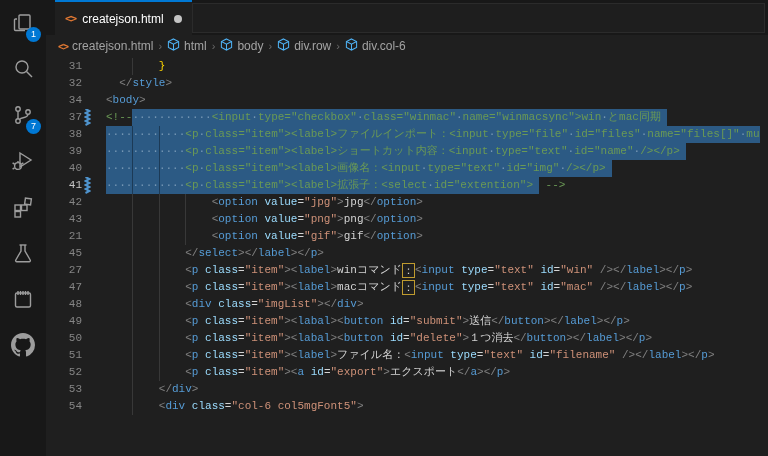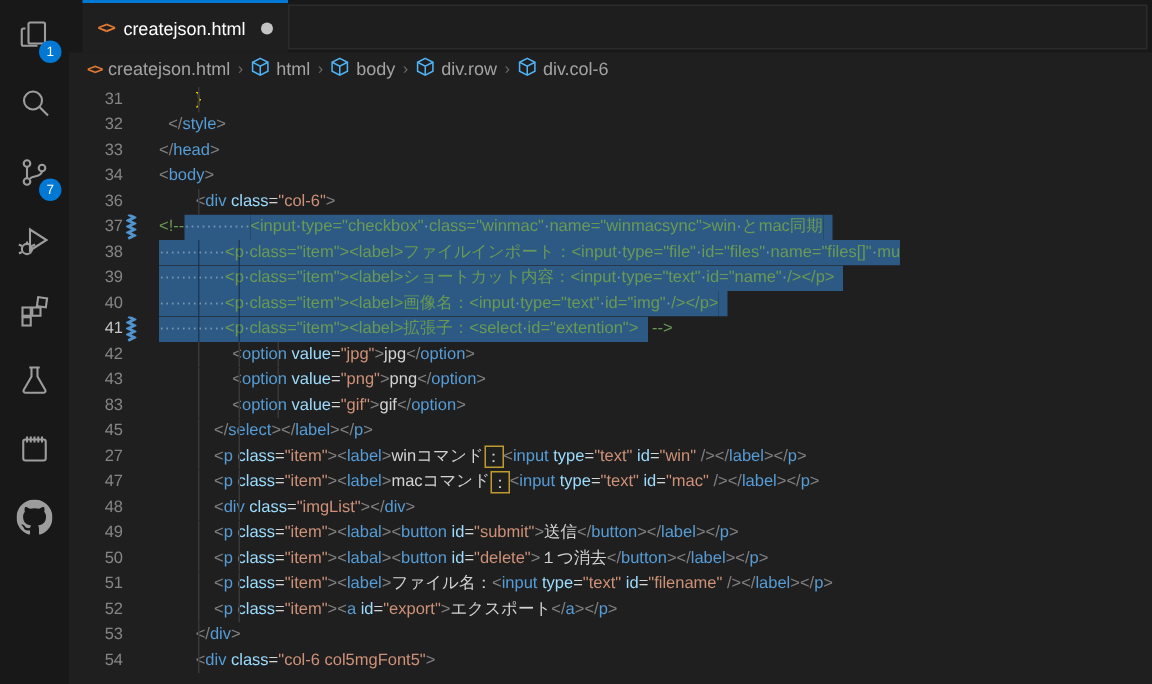--- a/index.html
+++ b/index.html
@@ -27,21 +27,21 @@
   
   .breadcrumbs { position:absolute; left:46px; top:35px; right:0; height:22px; background:#1f1f1f;
                  display:flex; align-items:center; padding-left:12px; gap:3px; }
   .bc-item { display:flex; align-items:center; gap:4px; color:#a3a3a3; font-size:12px; white-space:nowrap; }
   .bc-item .codeicon { color:#e37933; font-family:"DejaVu Sans Mono", monospace; font-size:10px; font-weight:bold; letter-spacing:-1px; }
   .bc-sep { color:#6b6b6b; font-size:11px; padding:0 2px; }
   .bc-item svg { width:13px; height:13px; }
 
   
   .editor { position:absolute; left:46px; top:58px; right:0; bottom:0; background:#1f1f1f;
-            font-family:Liberation Sans, sans-serif; font-size:11px; }
+            font-family:Liberation Mono, monospace; font-size:11px; }
   .line { position:relative; height:17px; display:flex; }
   .ln { width:36px; text-align:right; color:#858585; line-height:17px; flex:none; }
   .ln.active { color:#c6c6c6;text-align:right; }
   .content { position:relative; margin-left:24px; flex:1; overflow:hidden; white-space:nowrap; line-height:17px; }
   .guide { position:absolute; top:0; width:1px; height:17px; background:#383838; }
   .guide.selg { background:rgba(0,0,0,0.35); }
   .seg { display:inline-block; height:17px; line-height:17px; white-space:pre; vertical-align:top; }
   .sel { background:#2c5a84; }
   .stub { width:6px; }
   .dotc { color:rgba(222,236,248,0.42); }
@@ -179,30 +179,22 @@
   <div class="editor">
       <div class="line">
         <span class="ln">31</span>
         <span class="content"><i class="guide" style="left: 26.48px;"></i><span class="seg ws">        </span><span class="seg br">}</span></span>
       </div>
       <div class="line">
         <span class="ln">32</span>
         <span class="content"><span class="seg ws">  </span><span class="seg pn">&lt;/</span><span class="seg tg">style</span><span class="seg pn">&gt;</span></span>
       </div>
       <div class="line">
-        <span class="ln">33</span>
-        <span class="content"><span class="seg pn">&lt;/</span><span class="seg tg">head</span><span class="seg pn">&gt;</span></span>
-      </div>
-      <div class="line">
         <span class="ln">34</span>
         <span class="content"><span class="seg pn">&lt;</span><span class="seg tg">body</span><span class="seg pn">&gt;</span></span>
-      </div>
-      <div class="line">
-        <span class="ln">36</span>
-        <span class="content"><i class="guide" style="left: 26.48px;"></i><span class="seg ws">        </span><span class="seg pn">&lt;</span><span class="seg tg">div</span><span class="seg at"> class</span><span class="seg eq">=</span><span class="seg vl">"col-6"</span><span class="seg pn">&gt;</span></span>
       </div>
       <div class="line">
         <span class="ln">37</span>
         <span class="mark"><svg viewBox="0 0 7 17" fill="none" stroke="#4f94ce" stroke-width="2">
             <polyline points="1.5,0 5.5,2 1.5,4 5.5,6 1.5,8 5.5,10 1.5,12 5.5,14 1.5,16"></polyline>
           </svg></span>
         <span class="content"><span class="seg cm">&lt;!--</span><span class="seg ws sel"><span class="dotc">·</span><span class="dotc">·</span><span class="dotc">·</span><span class="dotc">·</span><span class="dotc">·</span><span class="dotc">·</span><span class="dotc">·</span><span class="dotc">·</span><span class="dotc">·</span><span class="dotc">·</span><span class="dotc">·</span><span class="dotc">·</span></span><span class="seg cm sel">&lt;input<span class="dotc">·</span>type="checkbox"<span class="dotc">·</span>class="winmac"<span class="dotc">·</span>name="winmacsync"&gt;win<span class="dotc">·</span>とmac同期</span><span class="seg stub sel"></span></span>
       </div>
       <div class="line">
         <span class="ln">38</span>
@@ -225,21 +217,21 @@
       </div>
       <div class="line">
         <span class="ln">42</span>
         <span class="content"><i class="guide" style="left: 26.48px;"></i><i class="guide" style="left: 52.96px;"></i><i class="guide" style="left: 79.44px;"></i><span class="seg ws">                </span><span class="seg pn">&lt;</span><span class="seg tg">option</span><span class="seg at"> value</span><span class="seg eq">=</span><span class="seg vl">"jpg"</span><span class="seg pn">&gt;</span><span class="seg tx">jpg</span><span class="seg pn">&lt;/</span><span class="seg tg">option</span><span class="seg pn">&gt;</span></span>
       </div>
       <div class="line">
         <span class="ln">43</span>
         <span class="content"><i class="guide" style="left: 26.48px;"></i><i class="guide" style="left: 52.96px;"></i><i class="guide" style="left: 79.44px;"></i><span class="seg ws">                </span><span class="seg pn">&lt;</span><span class="seg tg">option</span><span class="seg at"> value</span><span class="seg eq">=</span><span class="seg vl">"png"</span><span class="seg pn">&gt;</span><span class="seg tx">png</span><span class="seg pn">&lt;/</span><span class="seg tg">option</span><span class="seg pn">&gt;</span></span>
       </div>
       <div class="line">
-        <span class="ln">83</span>
+        <span class="ln">21</span>
         <span class="content"><i class="guide" style="left: 26.48px;"></i><i class="guide" style="left: 52.96px;"></i><i class="guide" style="left: 79.44px;"></i><span class="seg ws">                </span><span class="seg pn">&lt;</span><span class="seg tg">option</span><span class="seg at"> value</span><span class="seg eq">=</span><span class="seg vl">"gif"</span><span class="seg pn">&gt;</span><span class="seg tx">gif</span><span class="seg pn">&lt;/</span><span class="seg tg">option</span><span class="seg pn">&gt;</span></span>
       </div>
       <div class="line">
         <span class="ln">45</span>
         <span class="content"><i class="guide" style="left: 26.48px;"></i><i class="guide" style="left: 52.96px;"></i><span class="seg ws">            </span><span class="seg pn">&lt;/</span><span class="seg tg">select</span><span class="seg pn">&gt;&lt;/</span><span class="seg tg">label</span><span class="seg pn">&gt;&lt;/</span><span class="seg tg">p</span><span class="seg pn">&gt;</span></span>
       </div>
       <div class="line">
         <span class="ln">27</span>
         <span class="content"><i class="guide" style="left: 26.48px;"></i><i class="guide" style="left: 52.96px;"></i><span class="seg ws">            </span><span class="seg pn">&lt;</span><span class="seg tg">p</span><span class="seg at"> class</span><span class="seg eq">=</span><span class="seg vl">"item"</span><span class="seg pn">&gt;&lt;</span><span class="seg tg">label</span><span class="seg pn">&gt;</span><span class="seg tx">winコマンド</span><span class="seg box">：</span><span class="seg pn">&lt;</span><span class="seg tg">input</span><span class="seg at"> type</span><span class="seg eq">=</span><span class="seg vl">"text"</span><span class="seg at"> id</span><span class="seg eq">=</span><span class="seg vl">"win"</span><span class="seg pn"> /&gt;&lt;/</span><span class="seg tg">label</span><span class="seg pn">&gt;&lt;/</span><span class="seg tg">p</span><span class="seg pn">&gt;</span></span>
       </div>

